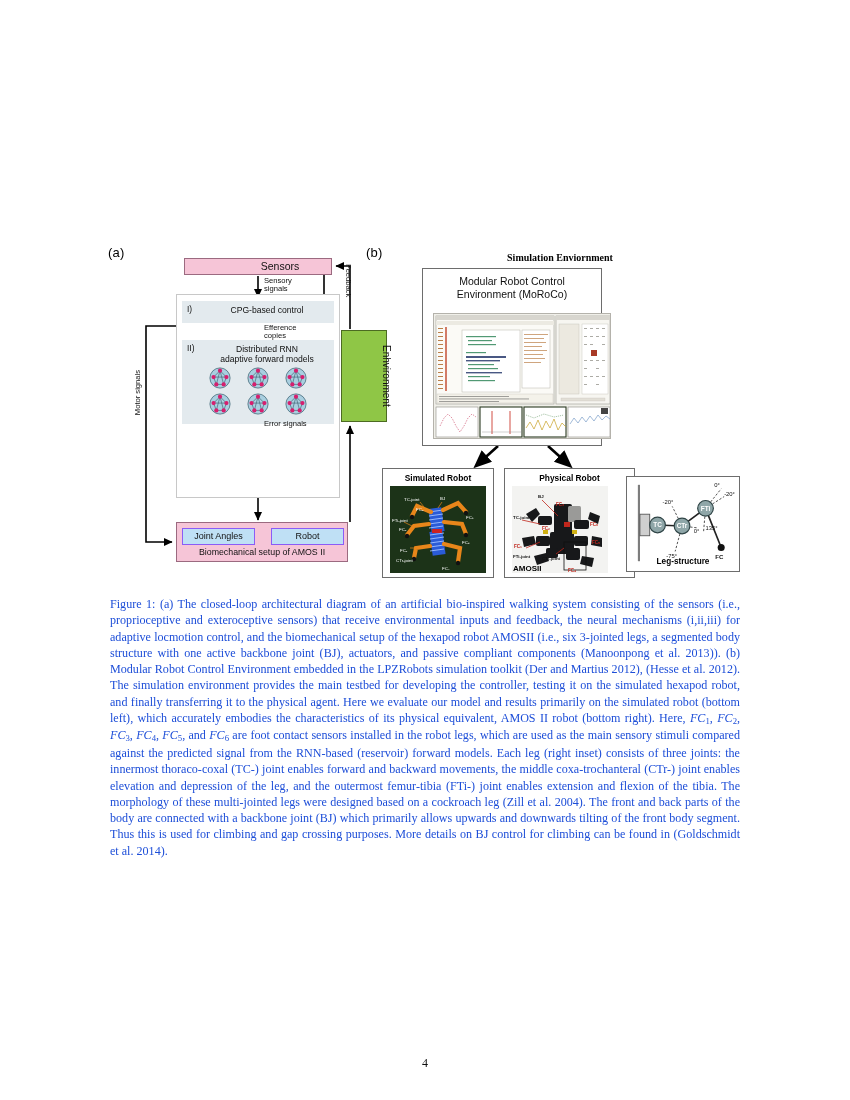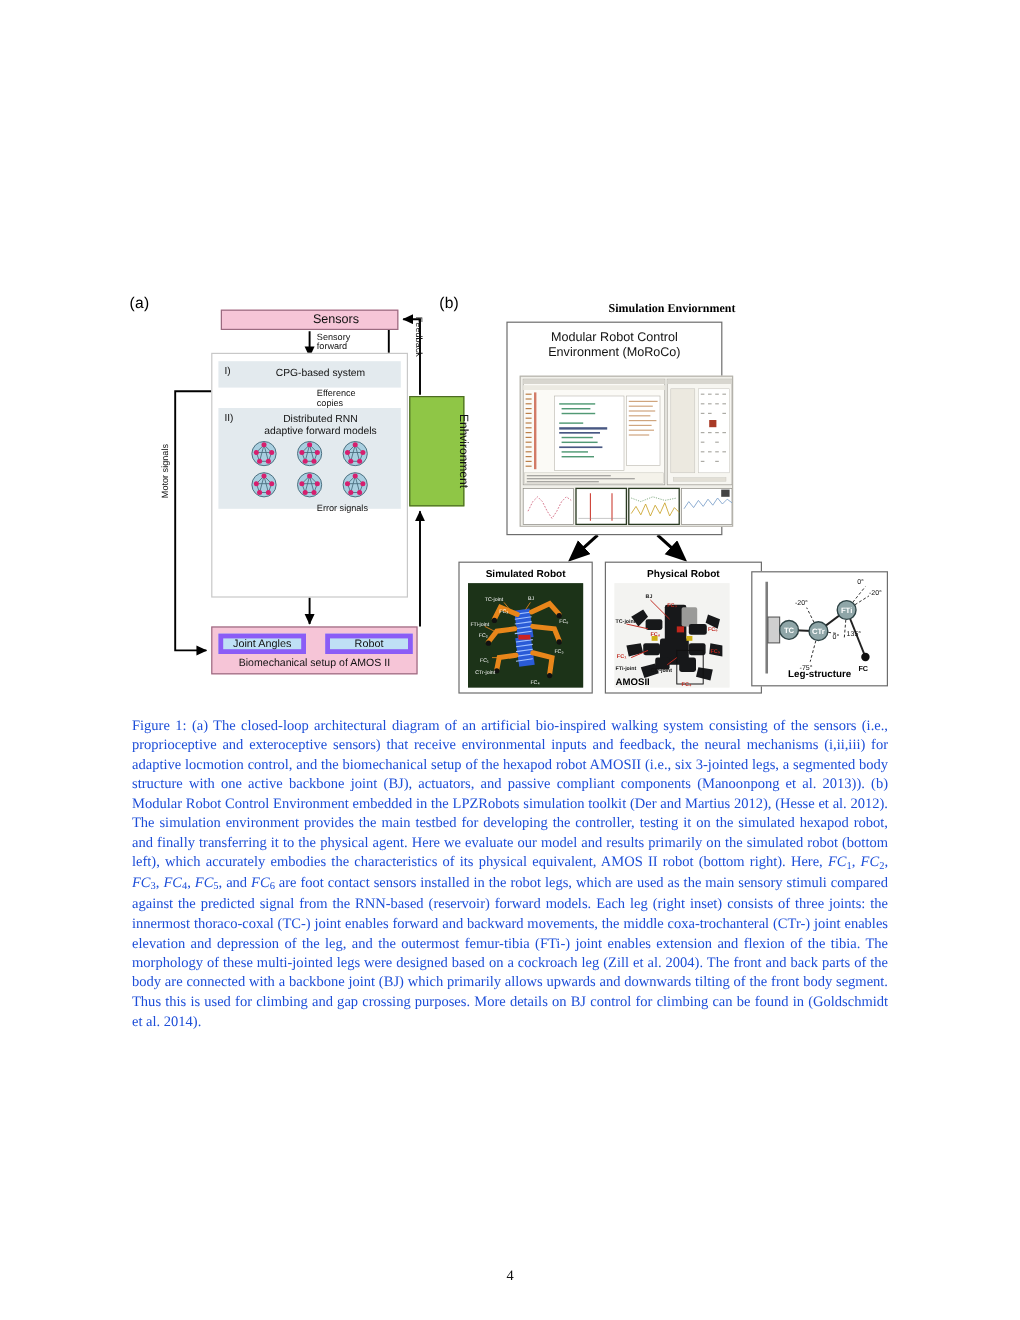--- a/index.html
+++ b/index.html
@@ -134,21 +134,21 @@
   #biomech-box {
     left: 48px; top: 272px; width: 172px; height: 40px;
     background: #f6c5d7;
     border: 1px solid #9b6a80;
     display: block;
   }
   .biomech-inner {
     position: absolute;
     box-sizing: border-box;
     background: #bfe0f5;
-    border: 4px solid #8b5cf6;
+    border: 1px solid #8b5cf6;
     font-family: "Liberation Sans", sans-serif;
     font-size: 9px;
     display: flex;
     align-items: center;
     justify-content: center;
     color: #111;
   }
   #joint-angles-box { left: 5px;  top: 5px; width: 73px; height: 17px; }
   #motors-box       { left: 94px; top: 5px; width: 73px; height: 17px; }
   #biomech-label {
@@ -349,21 +349,21 @@
     </svg>
 
     <div class="box" id="sensors-box">
       <span>Sensors</span>
     </div>
 
     <div id="mechanisms-container"></div>
 
     <div class="box mech-block" id="mech-1">
       <span class="mech-numeral">I)</span>
-      <span class="mech-title">CPG-based system</span>
+      <span class="mech-title">CPG-based control</span>
     </div>
 
     <div class="box mech-block" id="mech-2">
       <span class="mech-numeral">II)</span>
       <span class="mech-title" style="white-space:pre-line;">Distributed RNN
 adaptive forward models</span>
       <div id="rnn-grid">
           <svg viewBox="0 0 24 24" class="rnn-node">
             <circle cx="12" cy="12" r="11" fill="#a9cfe0" stroke="#4a6e7e" stroke-width="0.9"></circle>
             <line x1="12" y1="4" x2="5" y2="11" stroke="#4a6e7e" stroke-width="0.8"></line>
@@ -472,21 +472,21 @@
       <div class="biomech-inner" id="joint-angles-box">
         <span>Joint Angles</span>
       </div>
       <div class="biomech-inner" id="motors-box">
         <span>Robot</span>
       </div>
       <div id="biomech-label">Biomechanical setup of AMOS II</div>
     </div>
 
     <div class="flow-label" id="lbl-sensory">Sensory
-forward</div>
+signals</div>
     <div class="flow-label" id="lbl-efference">Efference
 copies</div>
     <div class="flow-label" id="lbl-error">Error signals</div>
     <div class="flow-label" id="lbl-feedback">Feedback</div>
     <div class="flow-label" id="lbl-motor">Motor signals</div>
   </div>
 
   <span class="panel-letter" id="panel-b-letter">(b)</span>
 
   <div id="panel-b">

